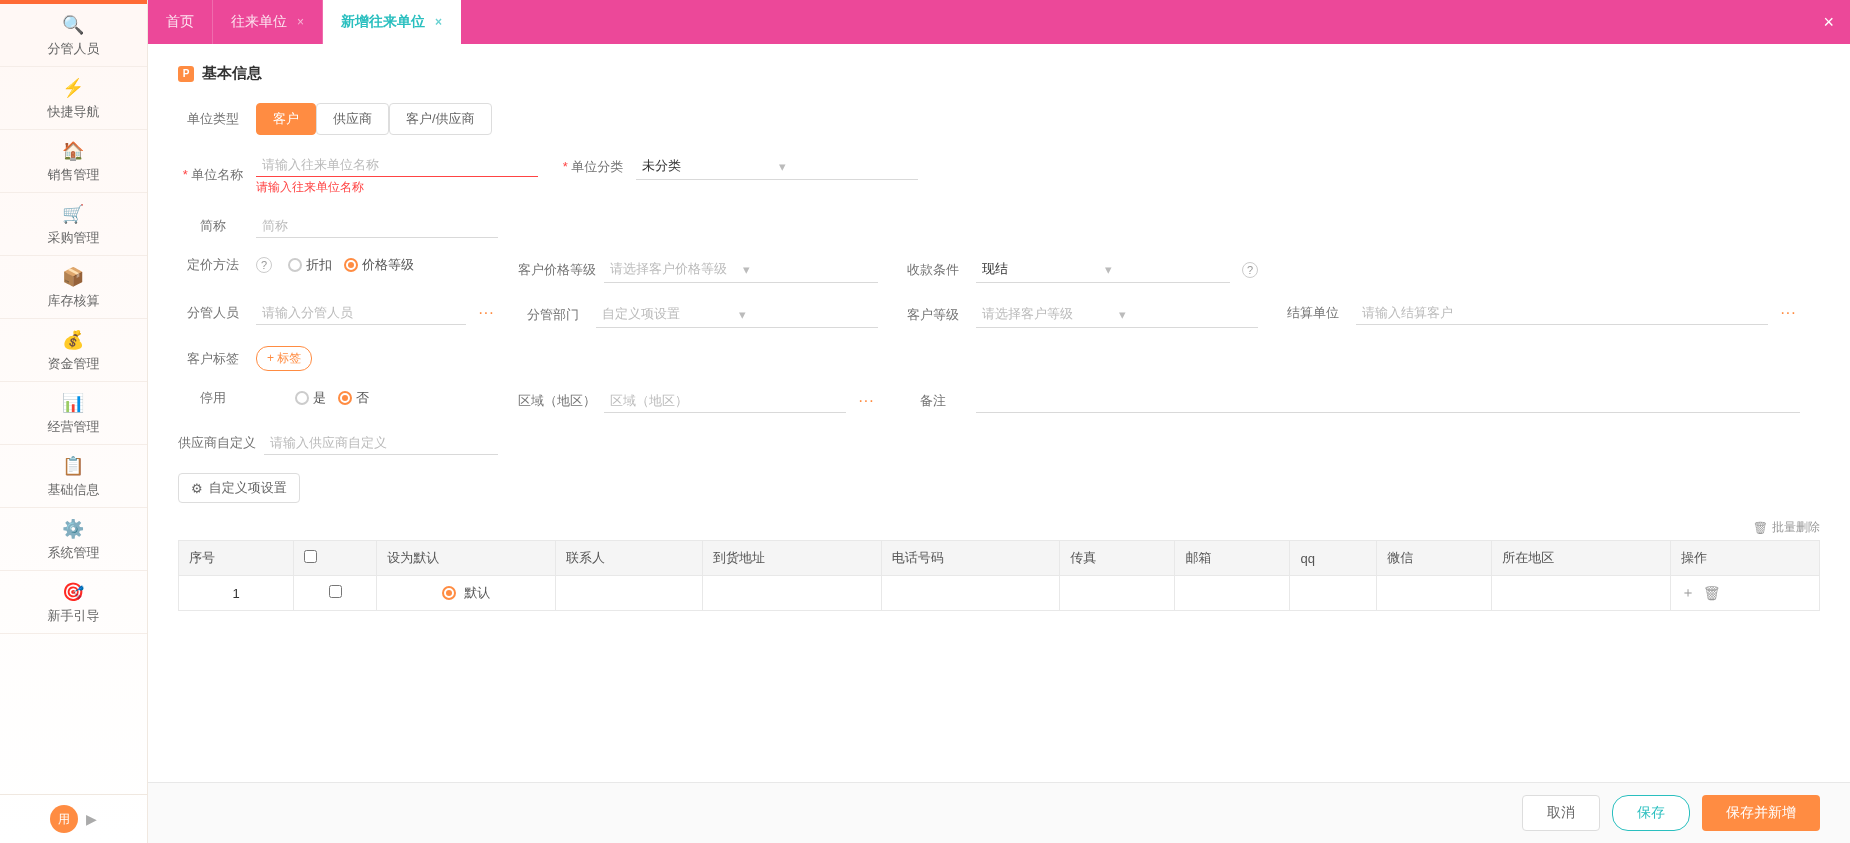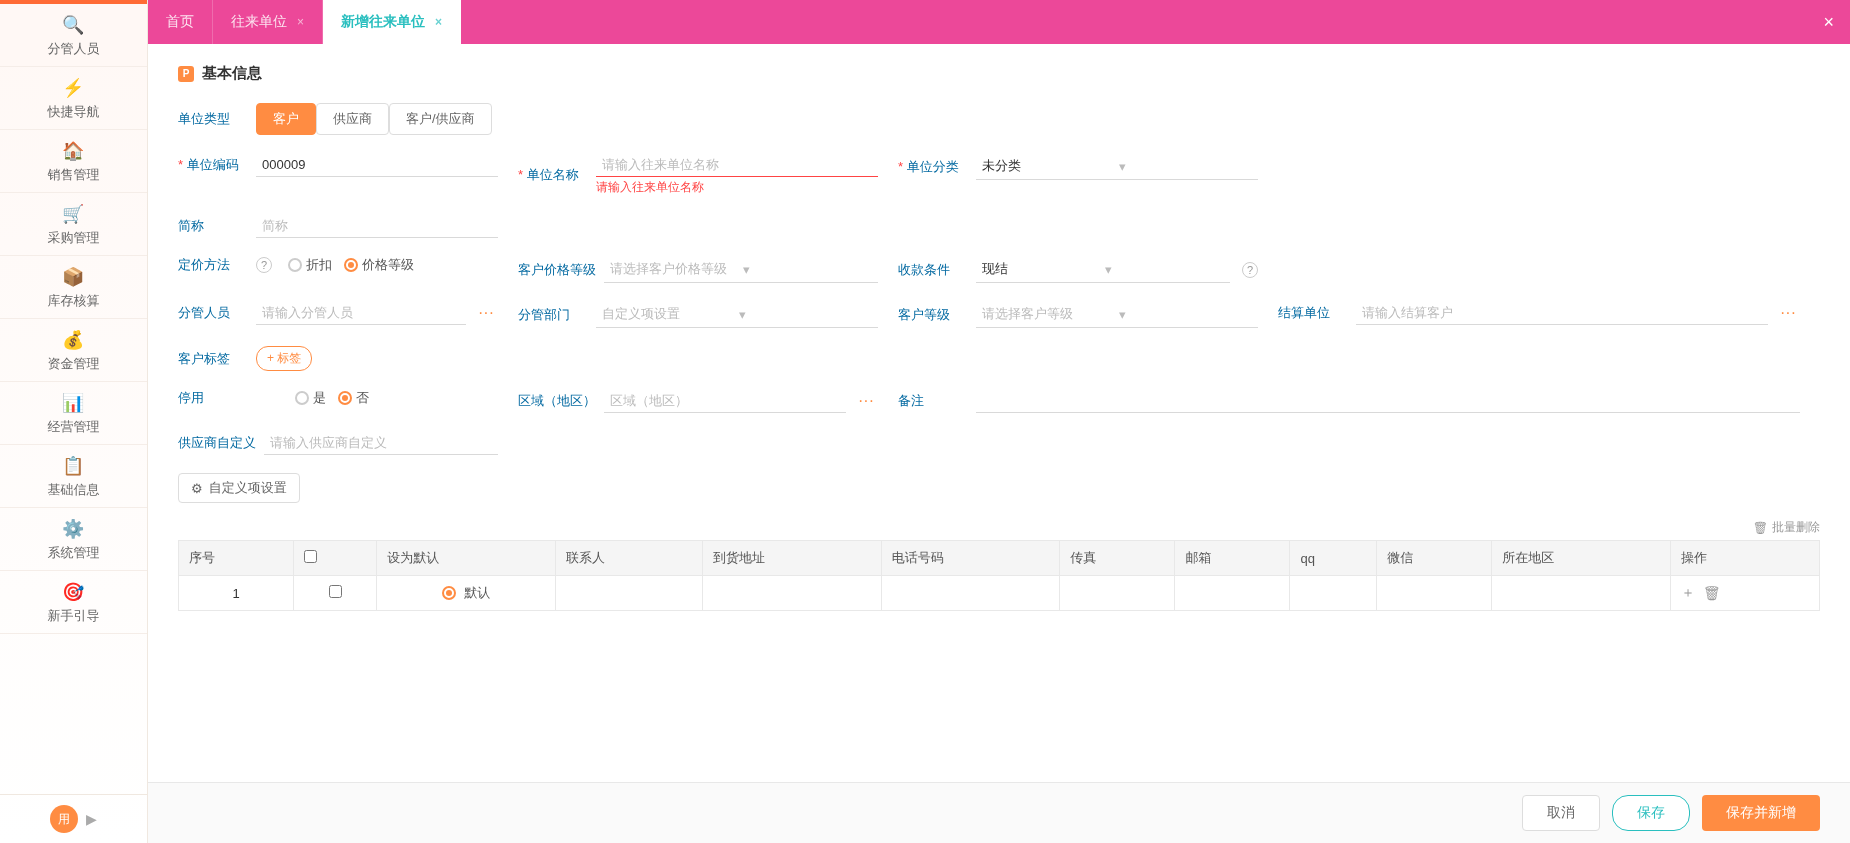--- a/index.html
+++ b/index.html
@@ -135,24 +135,24 @@
     }
     .form-field {
       display: flex;
       align-items: center;
       flex: 1;
       gap: 8px;
       padding-right: 20px;
     }
     .form-label {
       font-size: 13px;
-      color: #0369a1;
+      color: #737373;
       white-space: nowrap;
       min-width: 70px;
-      text-align: left;
+      text-align: center;
     }
     .form-label.required::before {
       content: '* ';
       color: #f44;
     }
     .form-input {
       flex: 1;
       border: none;
       border-bottom: 1px solid #d9d9d9;
       outline: none;
@@ -423,24 +423,20 @@
         <span class="form-label">单位类型</span>
         <div class="type-btn-group">
           <button class="type-btn active">客户</button>
           <button class="type-btn">供应商</button>
           <button class="type-btn">客户/供应商</button>
         </div>
       </div>
     </div>
 
     <div class="form-row">
-      <div class="form-field" style="flex:0 0 340px;">
-        <span class="form-label required">单位编码</span>
-        <input class="form-input" type="text" value="000009" style="">
-      </div>
       <div class="form-field" style="flex:0 0 380px;">
         <span class="form-label required">单位名称</span>
         <div class="input-wrap">
           <input class="form-input error" type="text" placeholder="请输入往来单位名称" style="">
           <span class="form-error-msg">请输入往来单位名称</span>
         </div>
       </div>
       <div class="form-field" style="flex:0 0 380px;">
         <span class="form-label required">单位分类</span>
         <div class="form-select-wrap">

